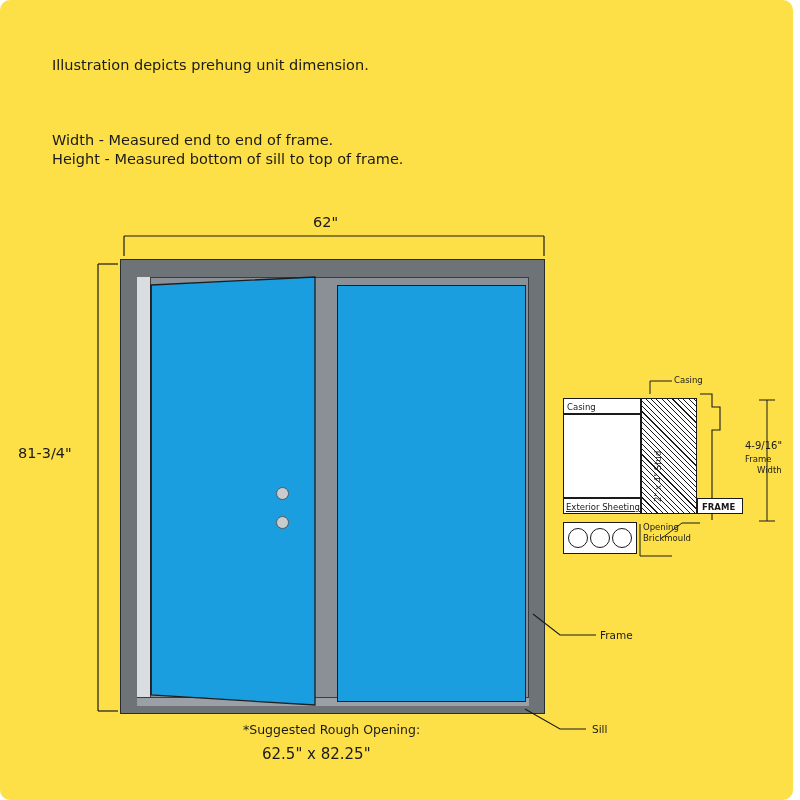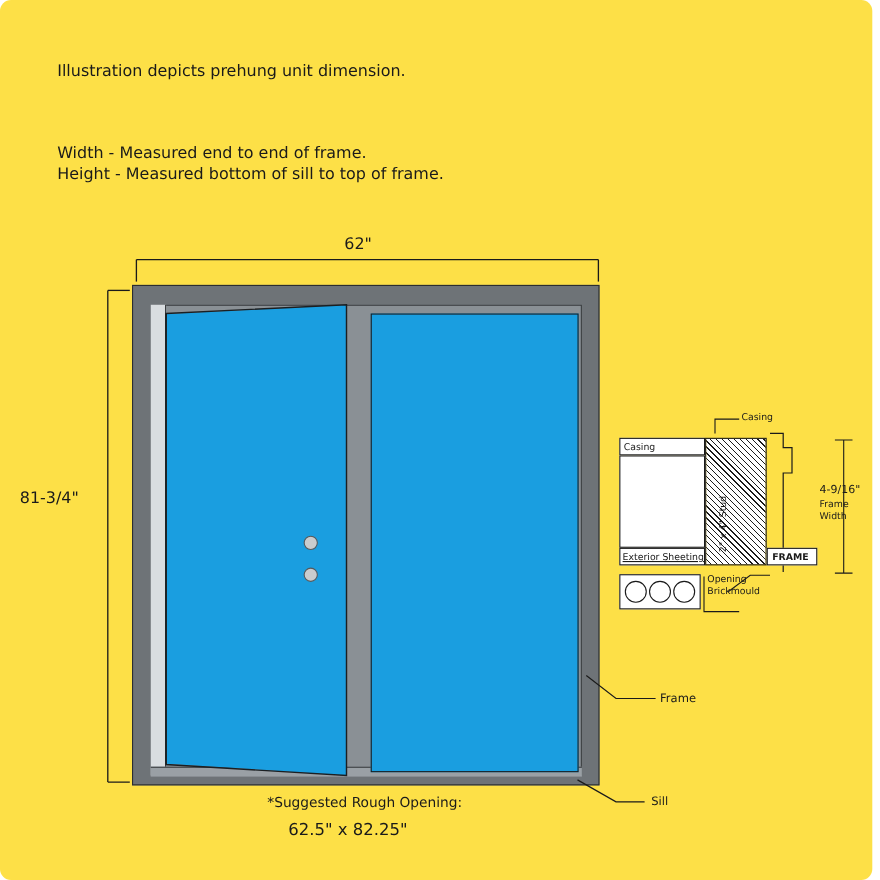--- a/index.html
+++ b/index.html
@@ -234,21 +234,21 @@
 
     <div class="abs det-box" style="left:8px; top:44px; width:78px; height:84px;"></div>
 
     <div class="abs det-box" style="left:142px; top:128px; width:46px; height:16px;"></div>
     <div class="abs det-label det-label-bold" style="left:147px; top:132px;">FRAME</div>
 
     <div class="abs det-label" style="left:119px; top:5px;">Casing</div>
 
     <div class="abs det-label" style="left:190px; top:70px; font-size:10px;">4-9/16"</div>
     <div class="abs det-label" style="left:190px; top:84px;">Frame</div>
-    <div class="abs det-label" style="left:190px; top:95px;">Width</div>
+    <div class="abs det-label" style="left:202px; top:95px;">Width</div>
 
     <div class="abs det-box" style="left:8px; top:152px; width:74px; height:32px;"></div>
     <div class="abs circ" style="left:13px; top:158px;"></div>
     <div class="abs circ" style="left:35px; top:158px;"></div>
     <div class="abs circ" style="left:57px; top:158px;"></div>
 
     <div class="abs det-label" style="left:88px; top:152px;">Opening</div>
     <div class="abs det-label" style="left:88px; top:163px;">Brickmould</div>
   </div>
 

